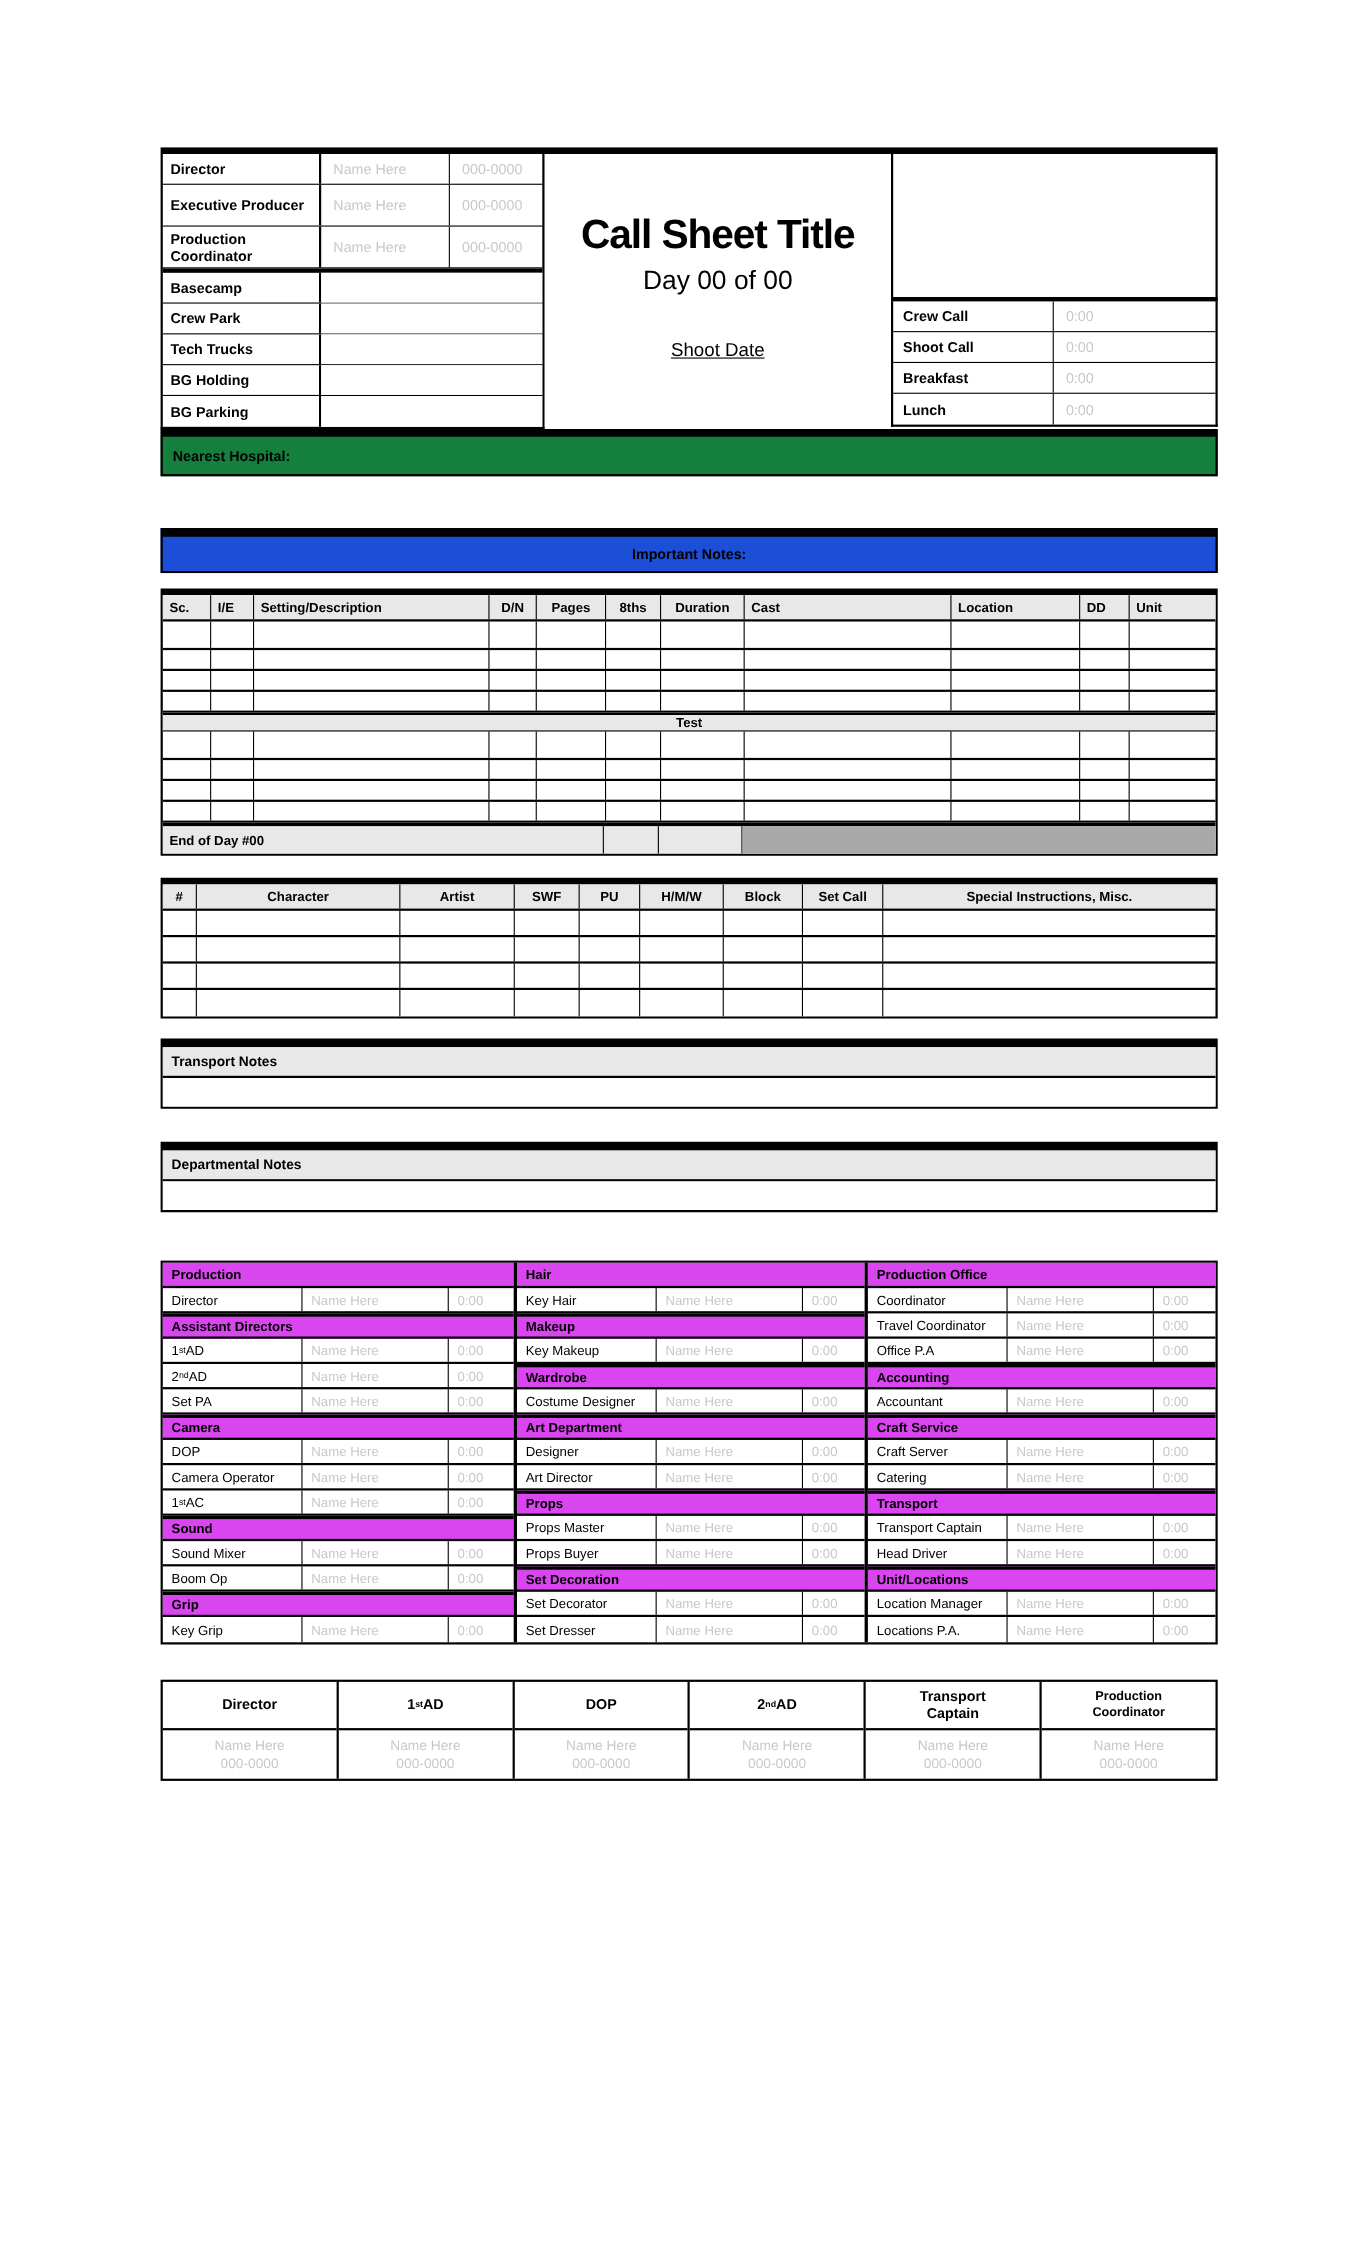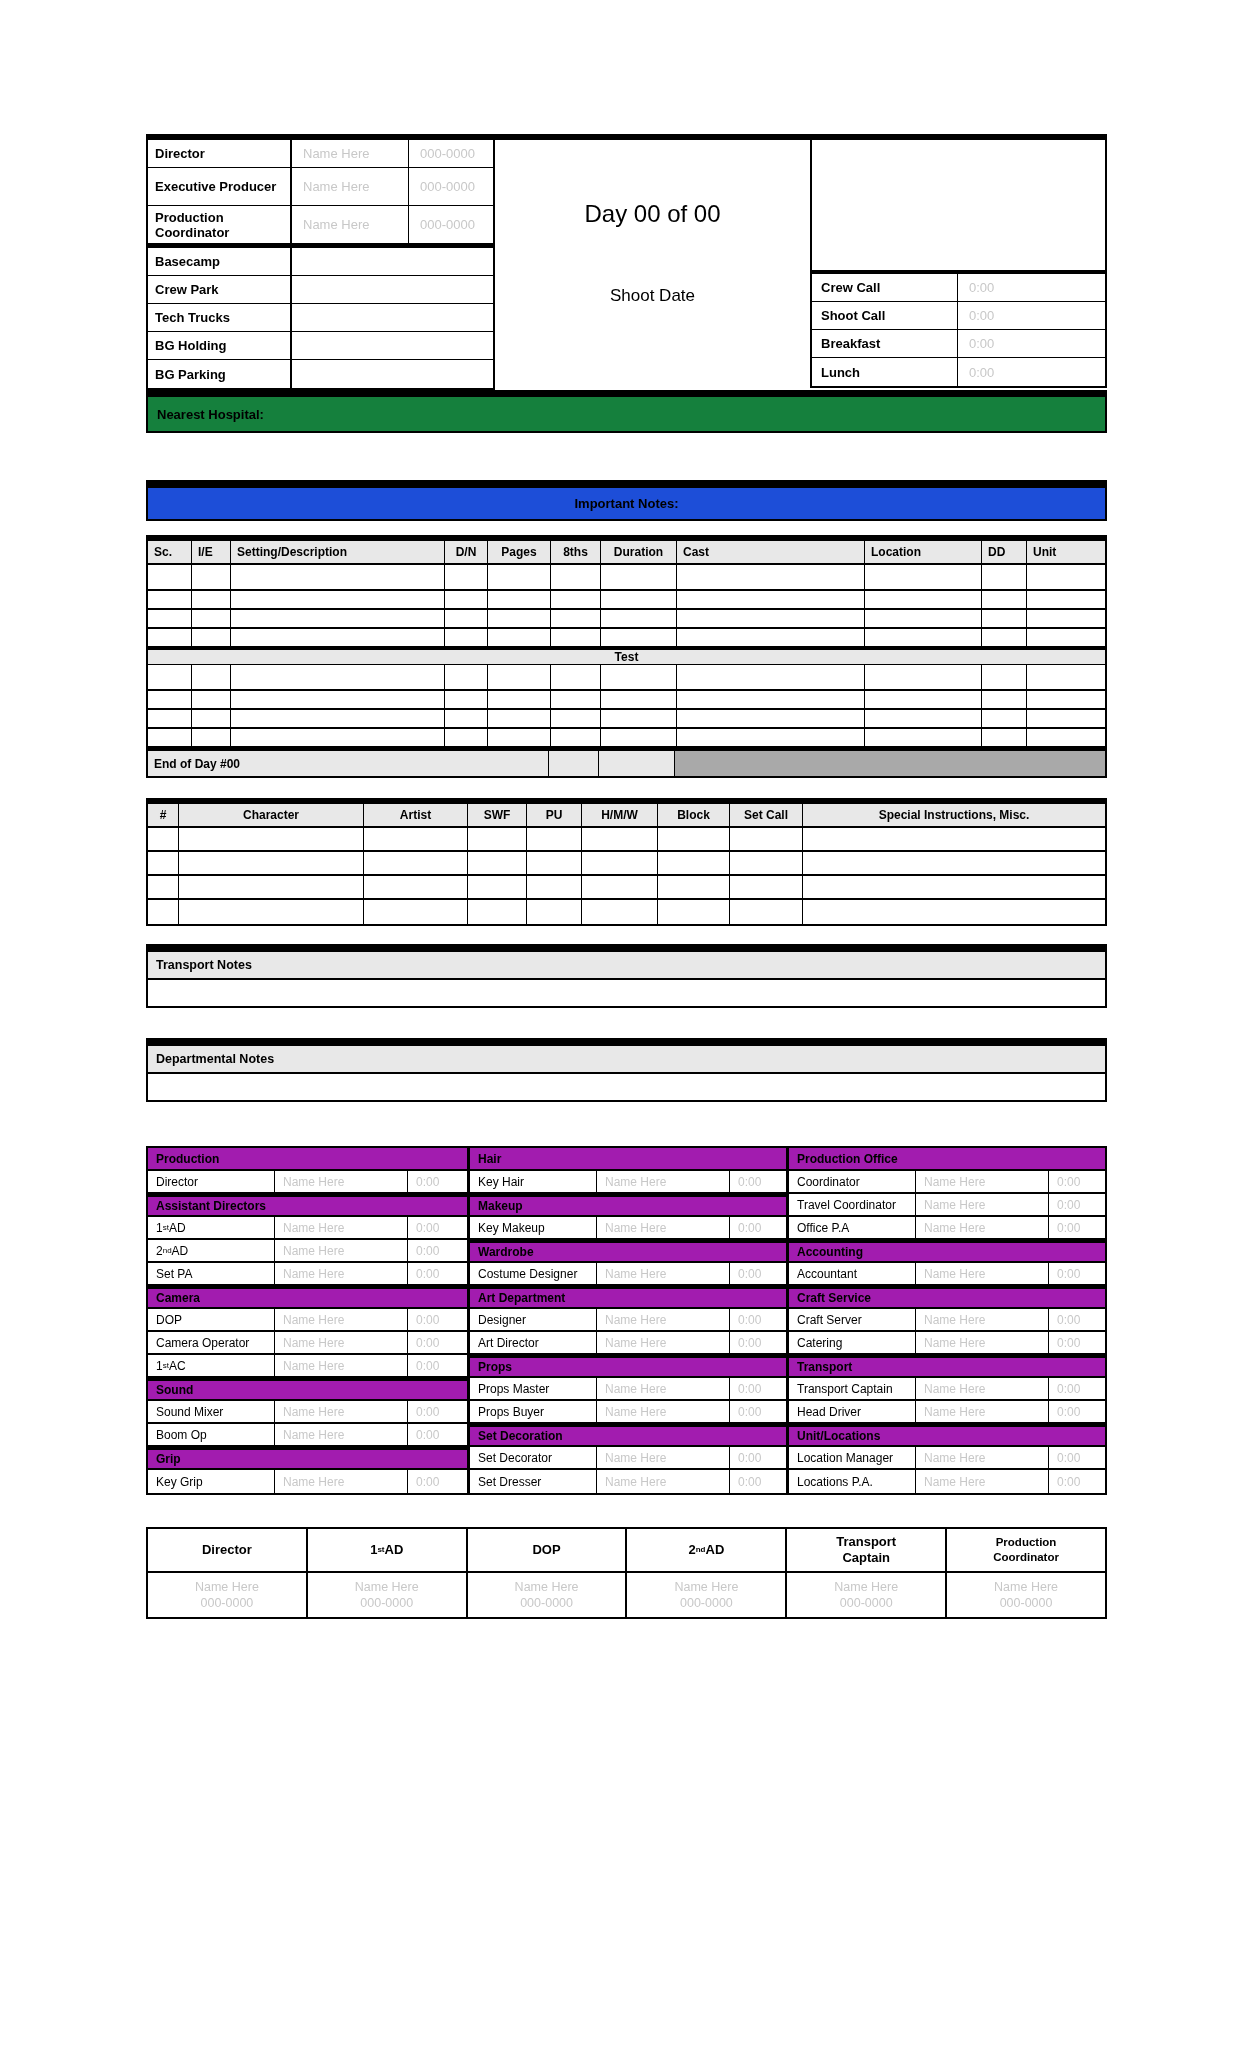--- a/index.html
+++ b/index.html
@@ -16,21 +16,21 @@
   .hl-row.sep { border-top:4px solid #000; }
   .r28 { height:28px; } .r38 { height:38px; } .r32 { height:32px; }
   .hl-label { width:144px; padding:2px 7px; font-weight:bold; font-size:13px; border-right:2px solid #000; display:flex; align-items:center; line-height:15px; }
   .hl-name  { width:117px; border-right:1px solid #000; color:#c8c8c8; font-size:13px; display:flex; align-items:center; padding:0 11px; }
   .hl-phone { flex:1; color:#c8c8c8; font-size:13px; display:flex; align-items:center; padding:0 11px; }
   .hl-empty { flex:1; background:#fff; }
 
   .hdr-center { width:315px; text-align:center; padding-top:52px; }
   .title   { font-size:37px; font-weight:bold; letter-spacing:-1px; }
   .dayline { font-size:24px; margin-top:8px; }
-  .shootdate { font-size:17px; margin-top:58px; }
+  .shootdate { font-size:17px; margin-top:39px;text-decoration:underline; }
 
   .hdr-right { width:297px; }
   .logo-box { height:134px; border-left:2px solid #000; border-right:2px solid #000; border-bottom:4px solid #000; background:#fff; }
   .times { border-left:2px solid #000; border-right:2px solid #000; border-bottom:2px solid #000; }
   .time-row { display:flex; height:28px; border-bottom:1px solid #000; }
   .time-row:last-child { border-bottom:none; }
   .t-label { width:146px; border-right:1px solid #000; font-weight:bold; font-size:13px; display:flex; align-items:center; padding:0 9px; }
   .t-value { flex:1; color:#c8c8c8; font-size:13px; display:flex; align-items:center; padding:0 11px; }
 
   .hospital { border:2px solid #000; border-top:7px solid #000; background:#15803d; height:43px;
@@ -73,21 +73,21 @@
   .section-note { border:2px solid #000; border-top:8px solid #000; }
   .mt18 { margin-top:18px; } .mt30 { margin-top:30px; }
   .sn-head { background:#e8e8e8; font-weight:bold; font-size:12.5px; height:28px;
              display:flex; align-items:center; padding:0 8px; border-bottom:2px solid #000; }
   .sn-body { height:26px; background:#fff; }
 
   
   .crew { margin-top:44px; display:flex; border:2px solid #000; font-size:12px; }
   .ccol { width:319px; }
   .ccol + .ccol { border-left:3px solid #000; }
-  .chead { background:#a21caf; font-weight:bold; height:23px; display:flex; align-items:center;
+  .chead { background:#d946ef; font-weight:bold; height:23px; display:flex; align-items:center;
            padding:0 8px; border-bottom:2px solid #000; }
   .chead.sep { border-top:3px solid #000; }
   .crow { display:flex; height:23px; border-bottom:2px solid #000; }
   .ccol .crow:last-child, .ccol .chead:last-child { border-bottom:none; }
   .c-role { width:127px; border-right:1px solid #000; display:flex; align-items:center; padding:0 8px; white-space:nowrap; }
   .c-name { width:133px; border-right:1px solid #000; color:#c8c8c8; display:flex; align-items:center; padding:0 8px; }
   .c-time { flex:1; color:#c8c8c8; display:flex; align-items:center; padding:0 8px; }
   sup { font-size:8px; vertical-align:super; line-height:0; }
 
   
@@ -139,20 +139,21 @@
         <div class="hl-label">BG Holding</div>
         <div class="hl-empty"></div>
       </div>
       <div class="hl-row r28">
         <div class="hl-label">BG Parking</div>
         <div class="hl-empty"></div>
       </div>
     </div>
 
     <div class="hdr-center">
+      <div class="title">Call Sheet Title</div>
       <div class="dayline">Day 00 of 00</div>
       <div class="shootdate">Shoot Date</div>
     </div>
 
     <div class="hdr-right">
       <div class="logo-box"></div>
       <div class="times">
         <div class="time-row">
           <div class="t-label">Crew Call</div>
           <div class="t-value">0:00</div>

